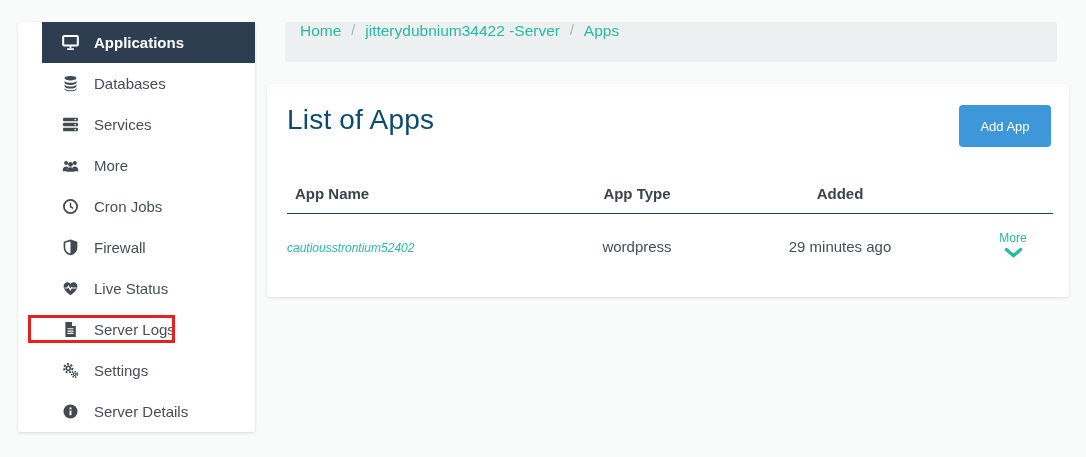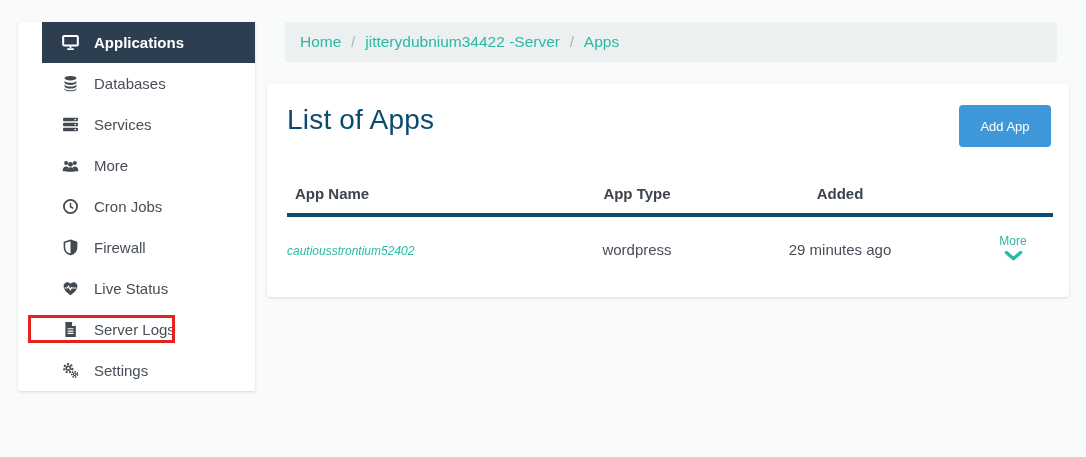--- a/index.html
+++ b/index.html
@@ -43,21 +43,21 @@
     width: 147px; height: 28px;
     border: 3px solid #e42320;
     z-index: 5; pointer-events: none;
   }
 
   
   .breadcrumb {
     position: absolute; left: 285px; top: 22px;
     width: 772px; height: 40px;
     background: #edf0f0; border-radius: 3px;
-    display: flex; align-items: center;
+    display: flex; 
     padding-left: 15px; gap: 10px;
     font-size: 15.5px;
   }
   .breadcrumb a { color: #2ab9a4; text-decoration: none; cursor: pointer; }
   .breadcrumb .sep { color: #a4b5b0; font-size: 14px; }
 
   
   .card {
     position: absolute; left: 267px; top: 84px;
     width: 802px; height: 213px;
@@ -80,21 +80,21 @@
     color: #fff; font-size: 13px; font-family: inherit;
     cursor: pointer;
   }
 
   .table { margin: 0 16px 0 20px; }
   .thead, .trow {
     display: grid;
     grid-template-columns: 280px 140px 266px 1fr;
     align-items: start;
   }
-  .thead { padding: 37px 0 11px; border-bottom: 4px solid #0c4a6e; }
+  .thead { padding: 37px 0 11px; border-bottom: 1px solid #0c4a6e; }
   .th { font-weight: bold; font-size: 15px; color: #3c434b; }
   .th:first-child { padding-left: 8px; }
   .c { text-align: center; }
   .trow { padding-top: 24px; font-size: 15px; color: #474e57; }
   .td.app a { color: #2ab9a4; font-size: 12px; text-decoration: none; cursor: pointer; font-style: italic; }
   .more-cell { margin-top: -10px; }
   .more {
     display: inline-flex; flex-direction: column; align-items: center;
     gap: 3px; color: #2ab9a4; font-size: 12px; text-decoration: none; cursor: pointer;
   }
@@ -207,20 +207,30 @@
           <circle cx="5.9" cy="5.9" r="2.6" fill="currentColor"></circle>
           <circle cx="5.9" cy="5.9" r="1.1" fill="#fff"></circle>
           <circle cx="11.9" cy="11.6" r="2.7" fill="none" stroke="currentColor" stroke-width="1.5" stroke-dasharray="1.3 1.15"></circle>
           <circle cx="11.9" cy="11.6" r="1.7" fill="currentColor"></circle>
           <circle cx="11.9" cy="11.6" r="0.75" fill="#fff"></circle>
         </svg>
     </span>
     <span>Settings</span>
   </div>
 
+  <div class="side-item">
+    <span class="icn">
+      <svg viewBox="0 0 16 16">
+          <circle cx="8" cy="8" r="6.6" fill="currentColor"></circle>
+          <rect x="7.1" y="4.2" width="1.8" height="1.8" fill="#fff"></rect>
+          <rect x="7.1" y="7.1" width="1.8" height="4.4" fill="#fff"></rect>
+        </svg>
+    </span>
+    <span>Server Details</span>
+  </div>
 
 </aside>
 
 <div class="red-box"></div>
 
 <nav class="breadcrumb">
   <a>Home</a>
   <span class="sep">/</span>
   <a>jitterydubnium34422 -Server</a>
   <span class="sep">/</span>

